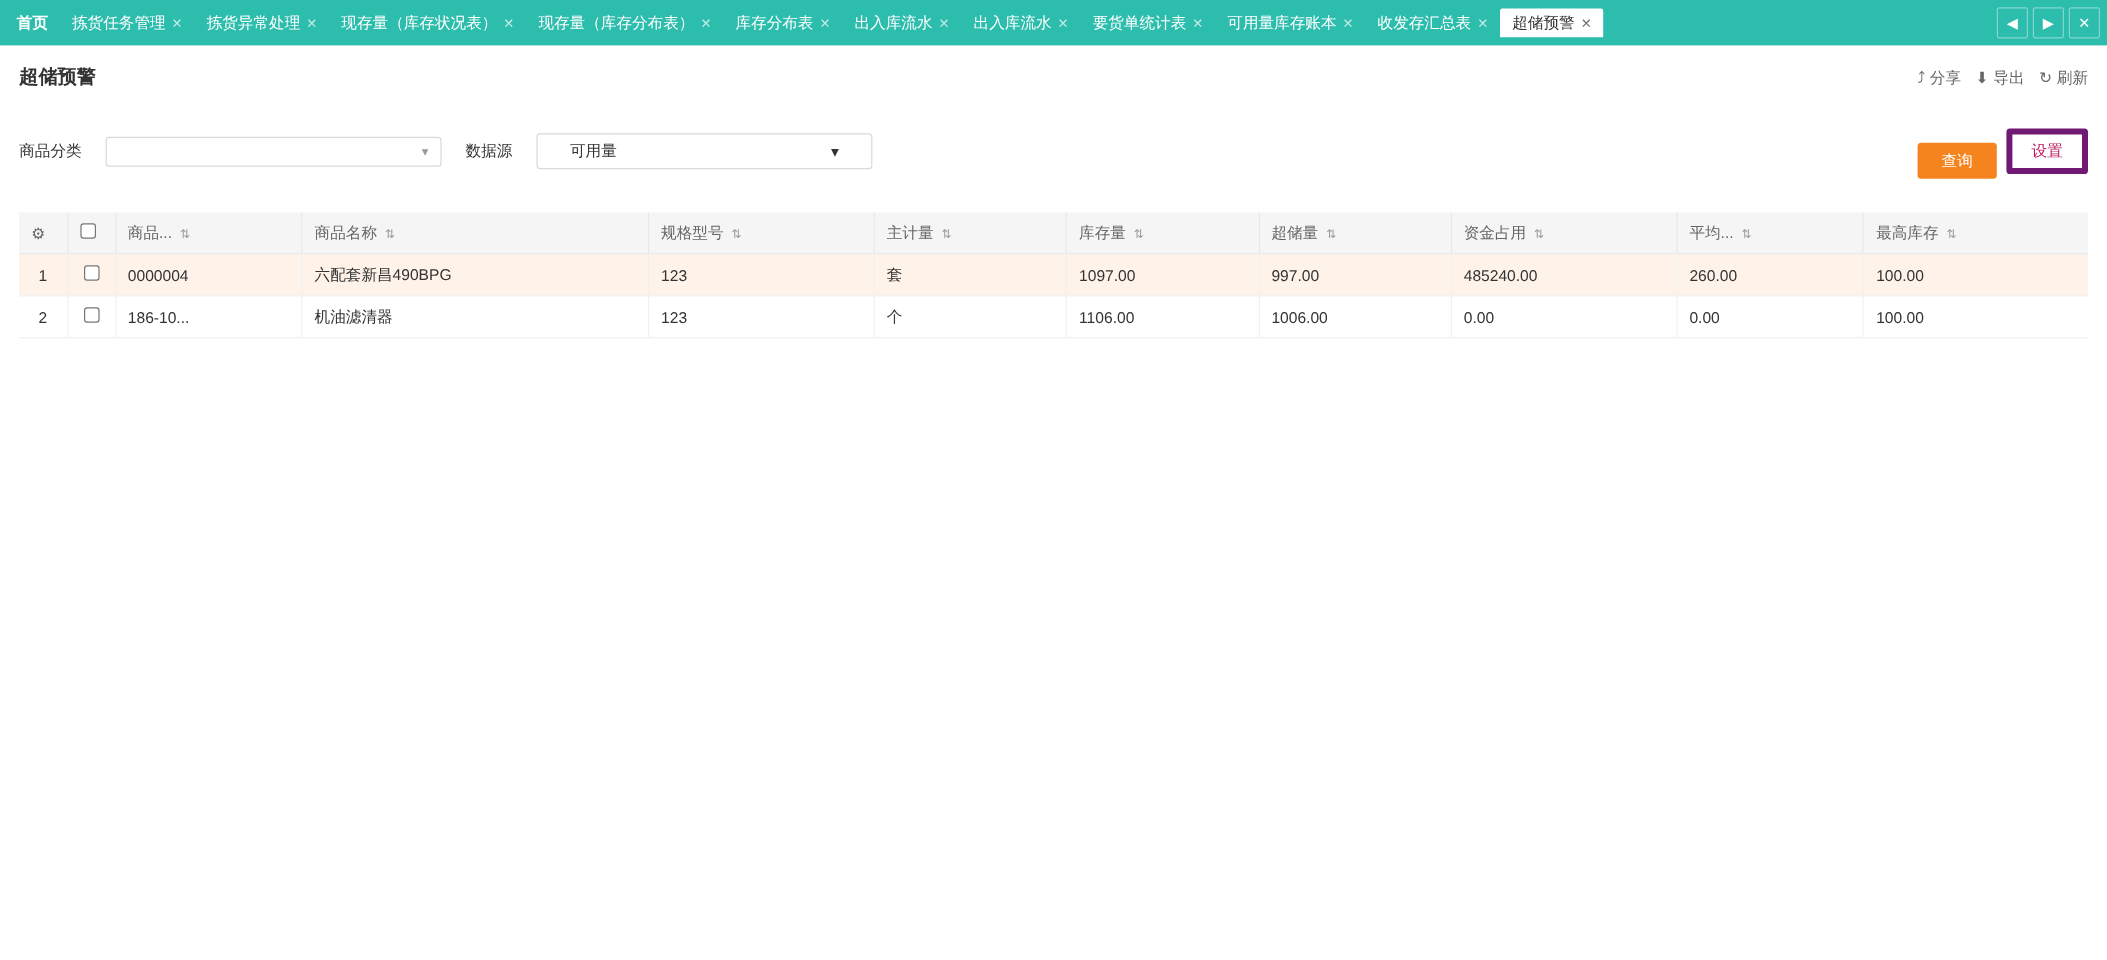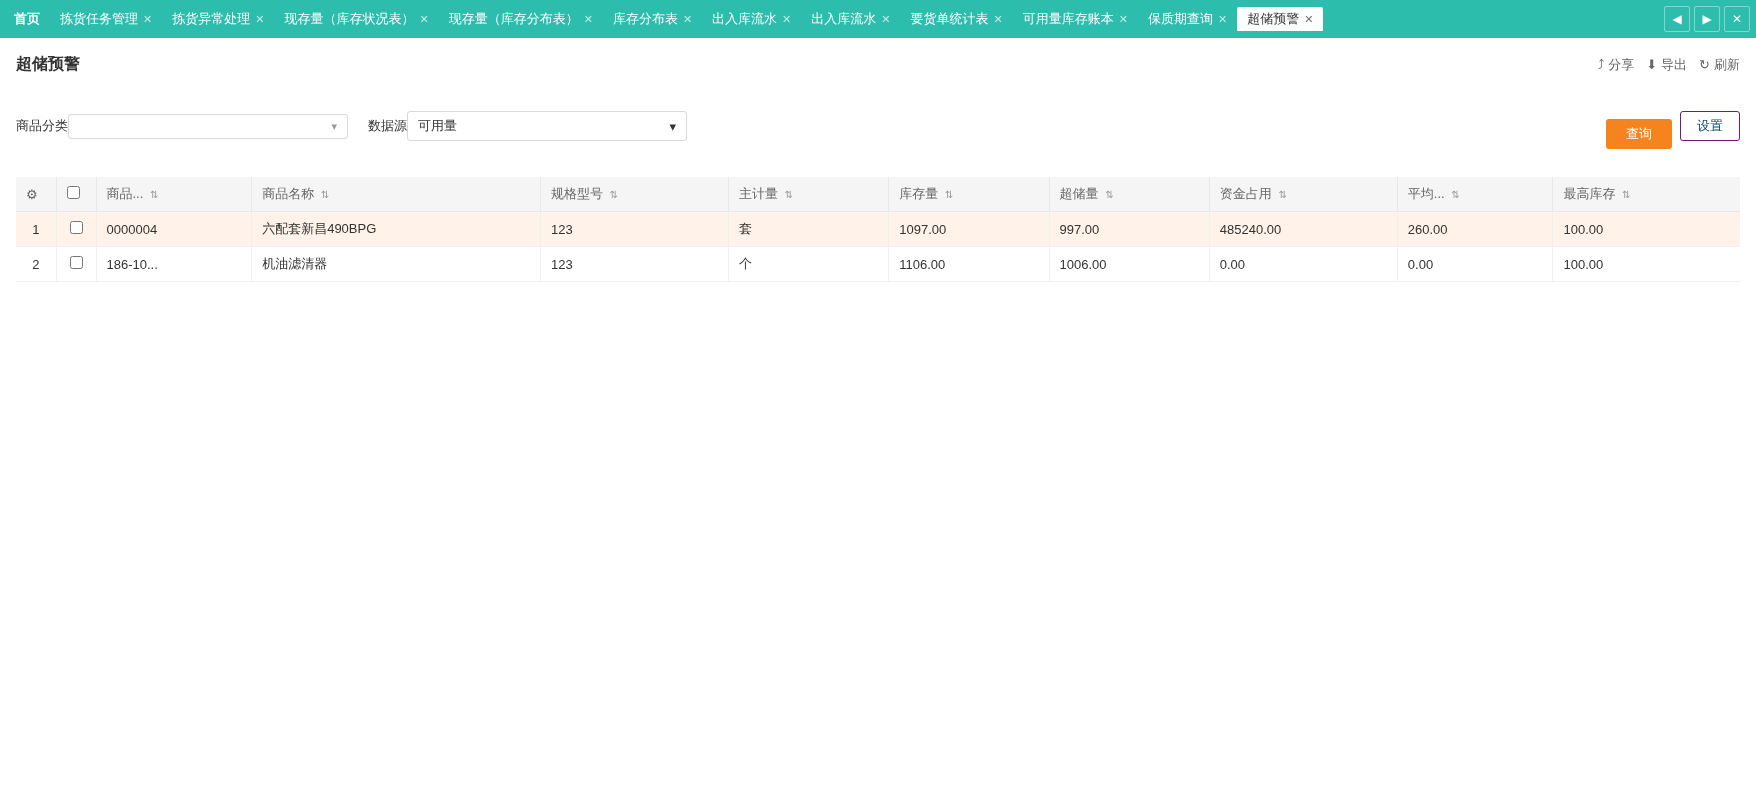--- a/index.html
+++ b/index.html
@@ -92,21 +92,21 @@
     .filter-area {
       display: flex;
       align-items: center;
       gap: 20px;
       margin-bottom: 16px;
       padding: 12px 0;
     }
     .filter-item {
       display: flex;
       align-items: center;
-      gap: 0;
+      gap: 20px;
     }
     .filter-label {
       color: #333;
       font-size: 13px;
       white-space: nowrap;
     }
     .filter-select {
       display: flex;
       align-items: center;
       border: 1px solid #d9d9d9;
@@ -116,41 +116,41 @@
       cursor: pointer;
       min-width: 280px;
       justify-content: space-between;
     }
     .filter-select .chevron { color: #999; font-size: 11px; }
     .filter-select-inline {
       display: flex;
       align-items: center;
       border: 1px solid #d9d9d9;
       border-radius: 3px;
-      padding: 5px 10px;
+      padding: 5px 27px;
       background: #fff;
       cursor: pointer;
       min-width: 280px;
       justify-content: space-between;
     }
     .query-btn {
       background: #f5841e;
       color: #fff;
       border: none;
       border-radius: 3px;
       padding: 6px 20px;
       cursor: pointer;
       font-size: 13px;
       margin-left: auto;
       margin-top: 16px;
     }
     .settings-btn {
       background: #fff;
-      color: #0c4a6e;
-      border: 1px solid #701a75;
+      color: #be185d;
+      border: 5px solid #701a75;
       border-radius: 3px;
       padding: 5px 16px;
       cursor: pointer;
       font-size: 13px;
       margin-left: 8px;
     }
     .filter-right {
       display: flex;
       align-items: center;
       margin-left: auto;
@@ -237,21 +237,21 @@
   </div>
   <div class="nav-item">
     <span>要货单统计表</span>
     <span class="close-icon">✕</span>
   </div>
   <div class="nav-item">
     <span>可用量库存账本</span>
     <span class="close-icon">✕</span>
   </div>
   <div class="nav-item">
-    <span>保质期查询</span>
+    <span>收发存汇总表</span>
     <span class="close-icon">✕</span>
   </div>
   <div class="nav-item active">
     <span>超储预警</span>
     <span class="close-icon" style="color:#333;">✕</span>
   </div>
   <div class="nav-arrows">
     <div class="nav-arrow-btn">◀</div>
     <div class="nav-arrow-btn">▶</div>
     <div class="nav-arrow-btn">✕</div>

